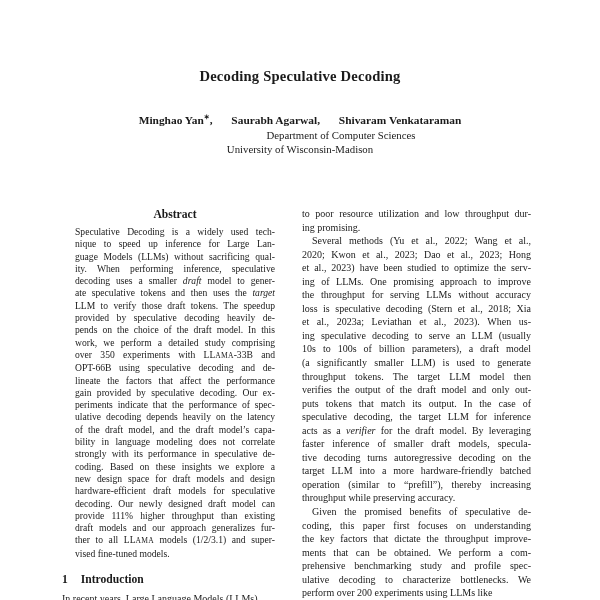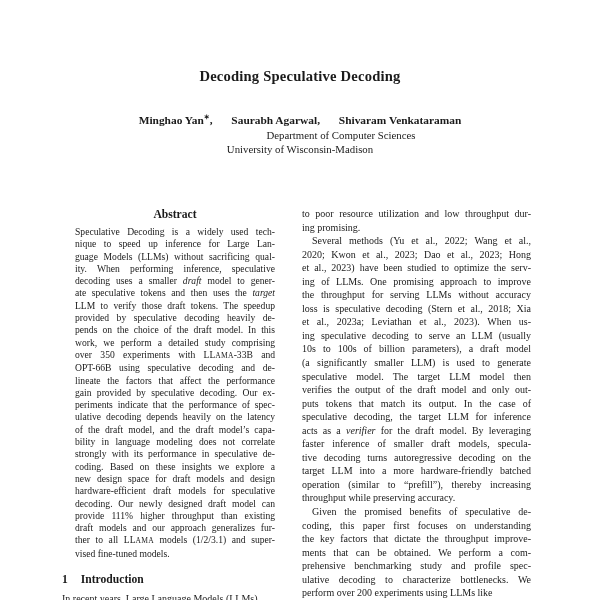--- a/index.html
+++ b/index.html
@@ -114,21 +114,21 @@
       <div class="line indent"><span>Several methods (Yu et al., 2022; Wang et al.,</span></div>
       <div class="line"><span>2020; Kwon et al., 2023; Dao et al., 2023; Hong</span></div>
       <div class="line"><span>et al., 2023) have been studied to optimize the serv-</span></div>
       <div class="line"><span>ing of LLMs. One promising approach to improve</span></div>
       <div class="line"><span>the throughput for serving LLMs without accuracy</span></div>
       <div class="line"><span>loss is speculative decoding (Stern et al., 2018; Xia</span></div>
       <div class="line"><span>et al., 2023a; Leviathan et al., 2023). When us-</span></div>
       <div class="line"><span>ing speculative decoding to serve an LLM (usually</span></div>
       <div class="line"><span>10s to 100s of billion parameters), a draft model</span></div>
       <div class="line"><span>(a significantly smaller LLM) is used to generate</span></div>
-      <div class="line"><span>speculative model. The target LLM model then</span></div>
+      <div class="line"><span>throughput tokens. The target LLM model then</span></div>
       <div class="line"><span>verifies the output of the draft model and only out-</span></div>
       <div class="line"><span>puts tokens that match its output. In the case of</span></div>
       <div class="line"><span>speculative decoding, the target LLM for inference</span></div>
       <div class="line"><span>acts as a </span><span class="s-i">verifier</span><span> for the draft model. By leveraging</span></div>
       <div class="line"><span>faster inference of smaller draft models, specula-</span></div>
       <div class="line"><span>tive decoding turns autoregressive decoding on the</span></div>
       <div class="line"><span>target LLM into a more hardware-friendly batched</span></div>
       <div class="line"><span>operation (similar to “prefill”), thereby increasing</span></div>
       <div class="line last"><span>throughput while preserving accuracy.</span></div>
       <div class="line indent"><span>Given the promised benefits of speculative de-</span></div>

